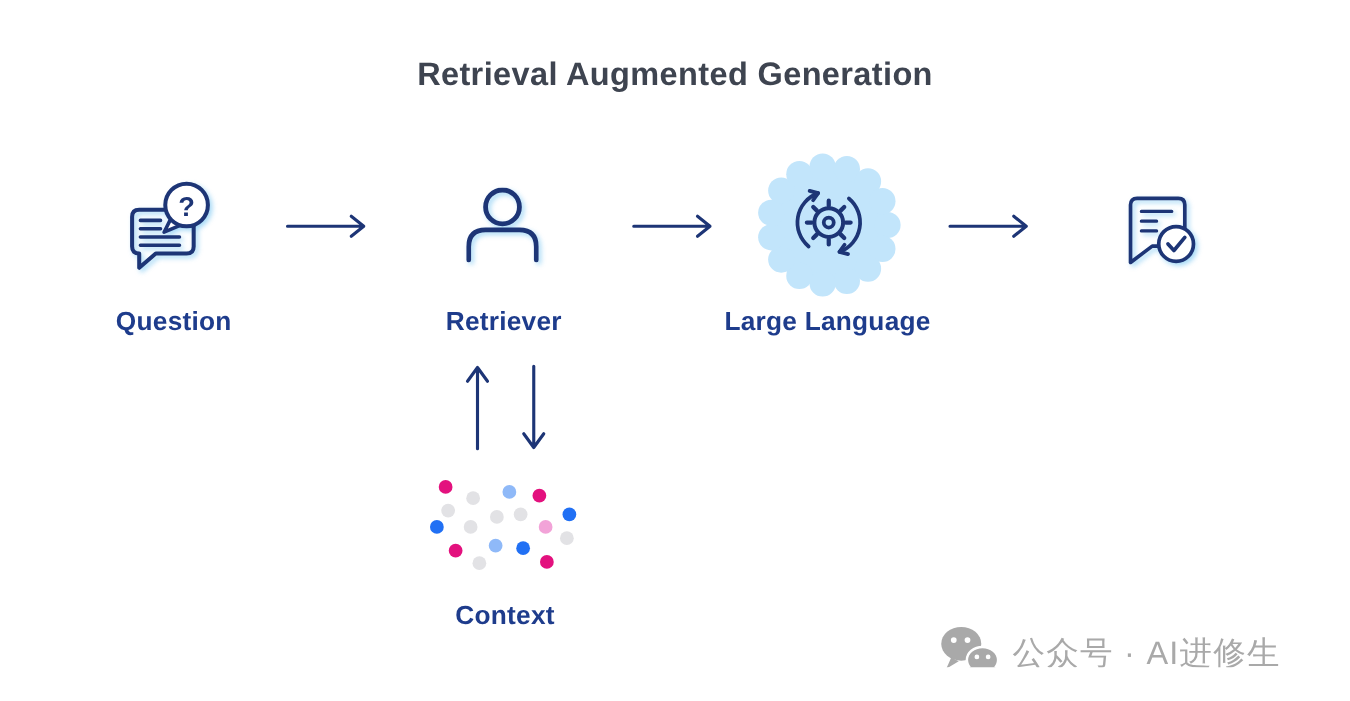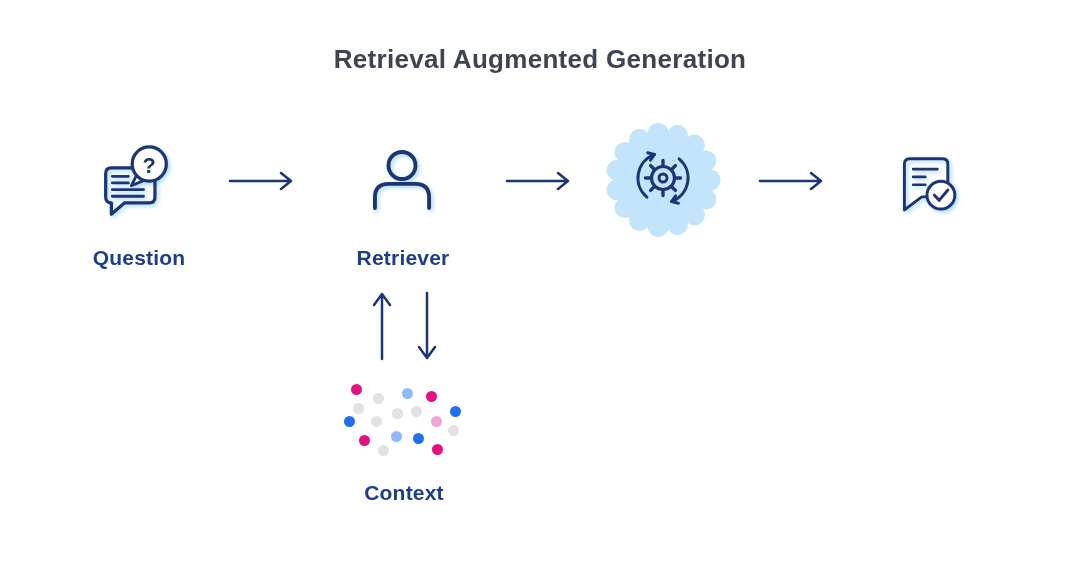--- a/index.html
+++ b/index.html
@@ -81,20 +81,21 @@
       <path class="gear-stroke" stroke-width="3" d="M 15.9,51.2 A 25,25 0 0 1 23.5,8.5"></path>
       <path class="gear-stroke" stroke-width="3" d="M 19.5,14.2 L 23.5,8.5 L 16.7,6.7"></path>
       <path class="gear-stroke" stroke-width="3" d="M 48.1,12.8 A 25,25 0 0 1 40.6,55.5"></path>
       <path class="gear-stroke" stroke-width="3" d="M 47.4,57.3 L 40.6,55.5 L 44.6,49.8"></path>
       <circle class="gear-stroke" stroke-width="3.2" cx="32" cy="32" r="11.5"></circle>
       <circle class="gear-stroke" stroke-width="3" cx="32" cy="32" r="4"></circle>
       <path class="gear-stroke" stroke-width="3.4" d="M 45.5,32 L 49.5,32 M 41.5,41.5 L 44.4,44.4 M 32,45.5 L 32,49.5 M 22.5,41.5 L 19.6,44.4 M 18.5,32 L 14.5,32 M 22.5,22.5 L 19.6,19.6 M 32,18.5 L 32,14.5 M 41.5,22.5 L 44.4,19.6"></path>
     </g>
   </svg>
   <div class="node-label" style="left:662px;top:245px;">
+    <div>Large Language</div>
   </div>
 
   <svg class="arrow-svg" style="left:758px;top:169px;" width="72" height="24" viewBox="0 0 72 24">
     <path class="navy-stroke" stroke-width="2.5" d="M 2,12 H 62 M 53,4 L 63,12 L 53,20"></path>
   </svg>
 
   <svg class="icon-svg" style="left:894px;top:150px;" width="66" height="66" viewBox="0 0 76 76">
     <path class="navy-stroke" stroke-width="3.4" d="M 18,10 H 56 Q 62,10 62,16 V 48 Q 62,54 56,54 H 32 L 12,69 L 12,16 Q 12,10 18,10 Z"></path>
     <path class="navy-stroke" stroke-width="3" d="M 22,22 H 50 M 22,31 H 36 M 22,40 H 36"></path>
     <circle class="navy-stroke-white" stroke-width="3.4" cx="54" cy="52" r="16"></circle>
@@ -122,14 +123,27 @@
       <div class="dot" style="left: 430.5px; top: 415.5px; background: rgb(242, 163, 216);"></div>
       <div class="dot" style="left: 447.5px; top: 424.5px; background: rgb(226, 226, 229);"></div>
       <div class="dot" style="left: 358.5px; top: 434.5px; background: rgb(227, 17, 126);"></div>
       <div class="dot" style="left: 390.5px; top: 430.5px; background: rgb(143, 185, 248);"></div>
       <div class="dot" style="left: 412.5px; top: 432.5px; background: rgb(33, 112, 244);"></div>
       <div class="dot" style="left: 377.5px; top: 444.5px; background: rgb(226, 226, 229);"></div>
       <div class="dot" style="left: 431.5px; top: 443.5px; background: rgb(227, 17, 126);"></div>
     </div>
   <div class="node-label" style="left:404px;top:480px;">Context</div>
 
+  <div class="watermark">
+    <svg width="48" height="44" viewBox="0 0 48 44">
+      <ellipse cx="17" cy="15" rx="16" ry="13.5" fill="var(--watermark)"></ellipse>
+      <path d="M 9,26 L 5,35 L 15,29 Z" fill="var(--watermark)"></path>
+      <circle cx="11" cy="12" r="2.3" fill="#ffffff"></circle>
+      <circle cx="22" cy="12" r="2.3" fill="#ffffff"></circle>
+      <ellipse cx="34" cy="28" rx="12.5" ry="10.5" fill="var(--watermark)" stroke="#ffffff" stroke-width="2"></ellipse>
+      <path d="M 39,37 L 44,43 L 35,40 Z" fill="var(--watermark)"></path>
+      <circle cx="29.5" cy="25.5" r="1.9" fill="#ffffff"></circle>
+      <circle cx="38.5" cy="25.5" r="1.9" fill="#ffffff"></circle>
+    </svg>
+    <span class="watermark-text">公众号 · AI进修生</span>
+  </div>
 
 </div>
 
 </body></html>

